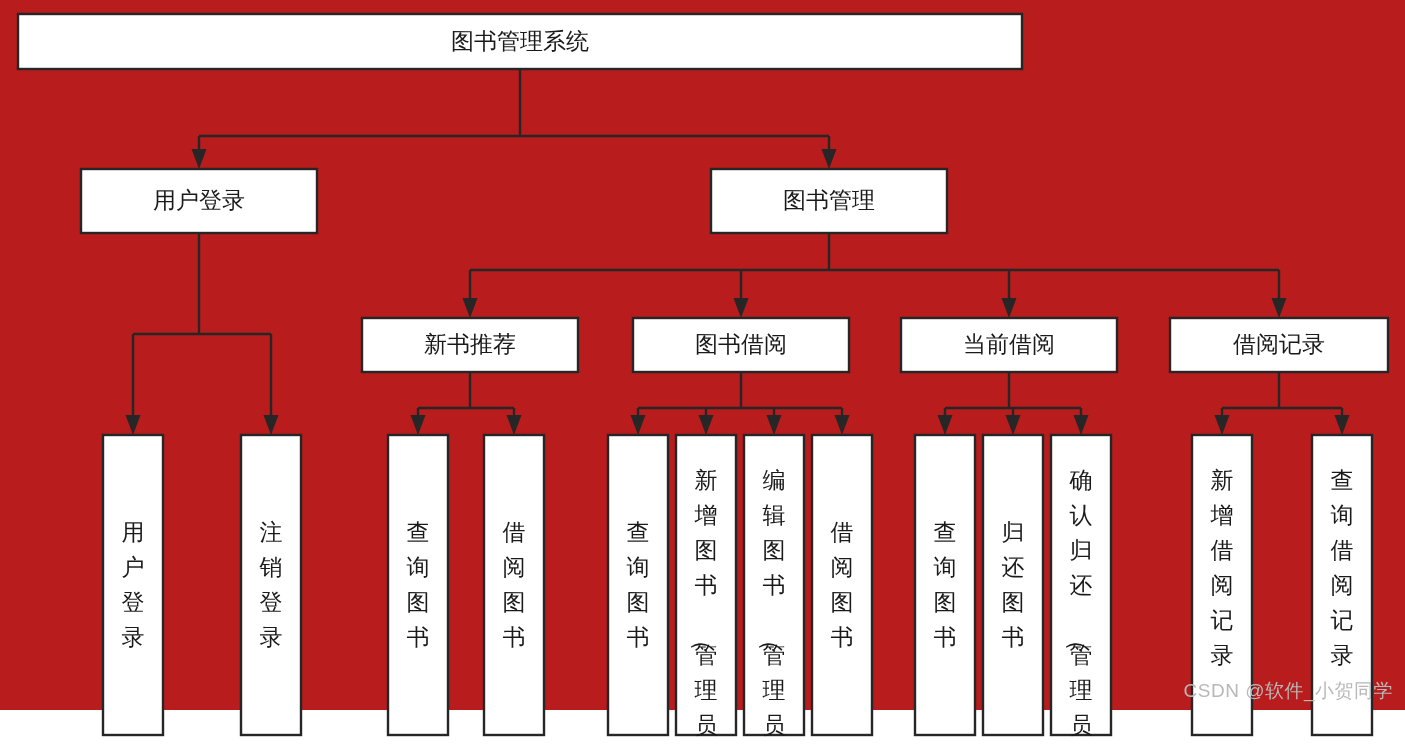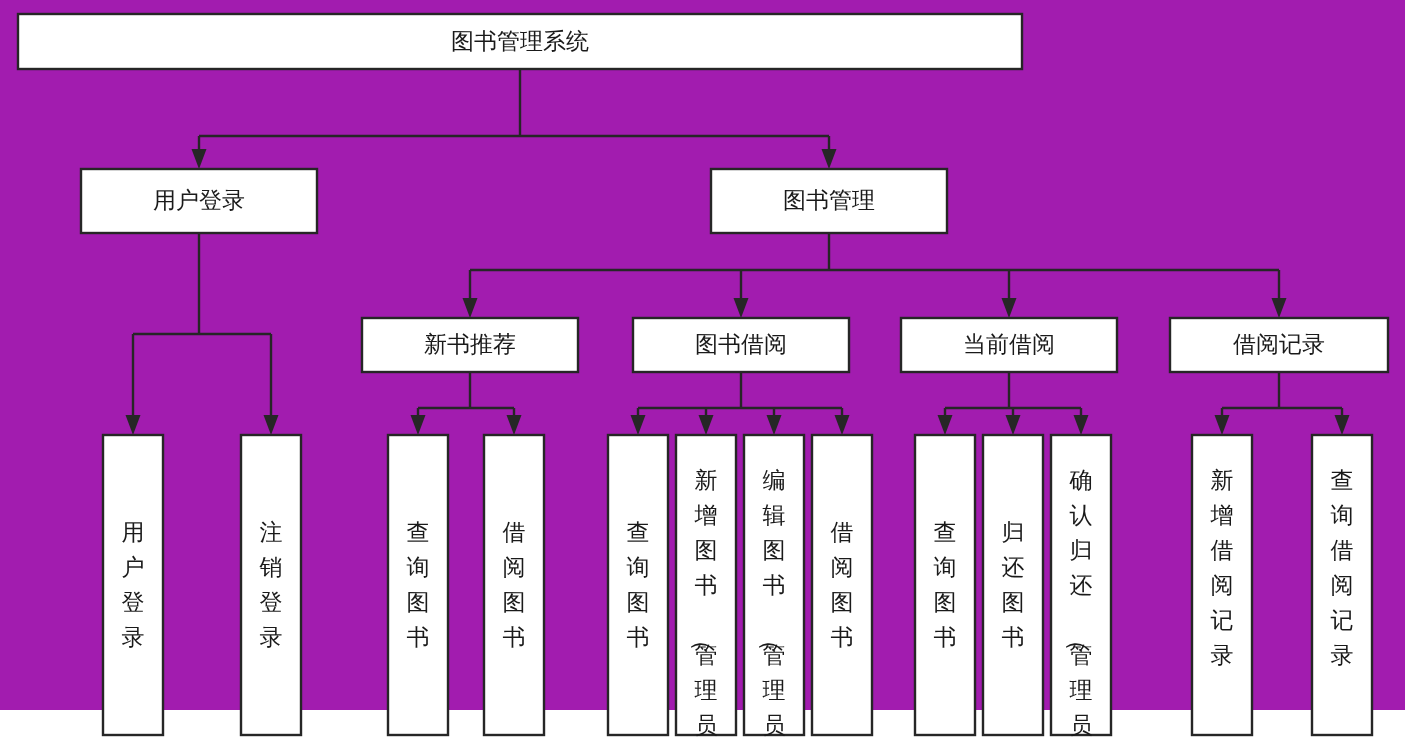--- a/index.html
+++ b/index.html
@@ -10,21 +10,21 @@
   body {
     width: 1405px;
     height: 747px;
     font-family: "Liberation Sans", "DejaVu Sans", sans-serif;
     overflow: hidden;
   }
   #diagram-root {
     position: relative;
     width: 1405px;
     height: 710px;
-    background: #a21caf;
+    background: #b91c1c;
   }
   svg#tree-svg {
     position: absolute;
     left: 0;
     top: 0;
     width: 1405px;
     height: 747px;
     display: block;
   }
   .node-box {
@@ -207,13 +207,14 @@
           <rect x="1192" y="435" width="60" height="300" class="node-box"></rect>
           <text x="1222" y="488.2" class="node-label-v"><tspan x="1222" dy="0">新</tspan><tspan x="1222" dy="35">增</tspan><tspan x="1222" dy="35">借</tspan><tspan x="1222" dy="35">阅</tspan><tspan x="1222" dy="35">记</tspan><tspan x="1222" dy="35">录</tspan></text>
         </g>
         <g>
           <rect x="1312" y="435" width="60" height="300" class="node-box"></rect>
           <text x="1342" y="488.2" class="node-label-v"><tspan x="1342" dy="0">查</tspan><tspan x="1342" dy="35">询</tspan><tspan x="1342" dy="35">借</tspan><tspan x="1342" dy="35">阅</tspan><tspan x="1342" dy="35">记</tspan><tspan x="1342" dy="35">录</tspan></text>
         </g>
       </g>
   </svg>
 
+  <div class="watermark">CSDN @软件_小贺同学</div>
 </div>
 
 </body></html>

